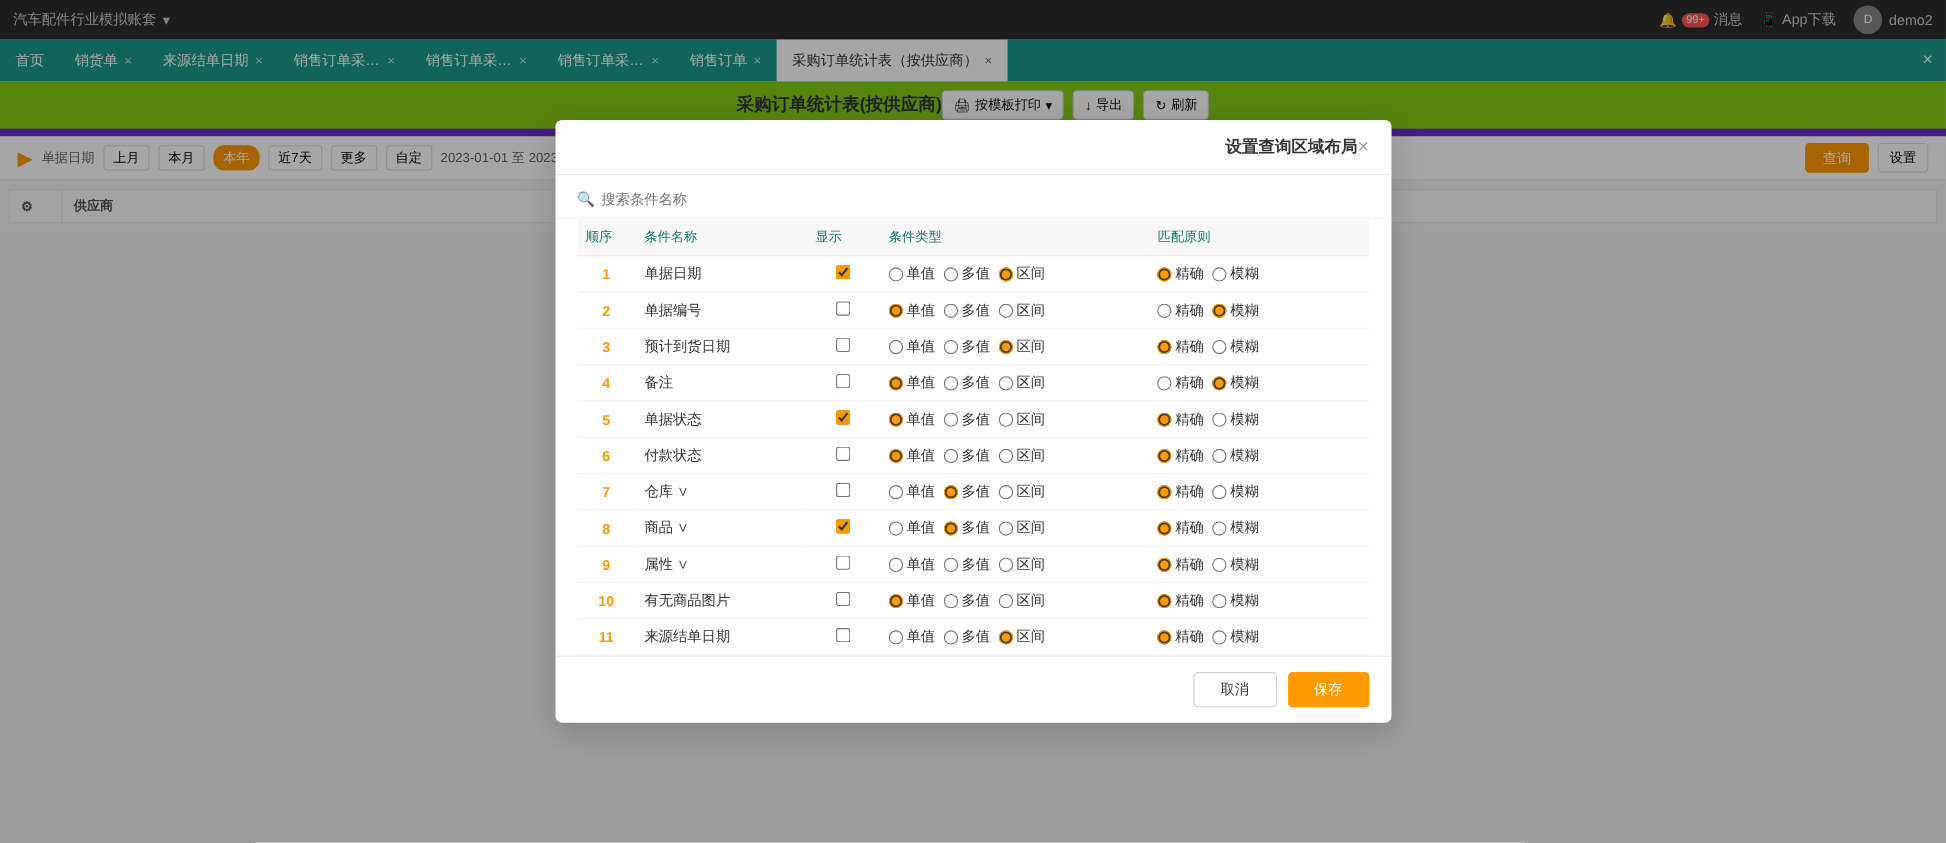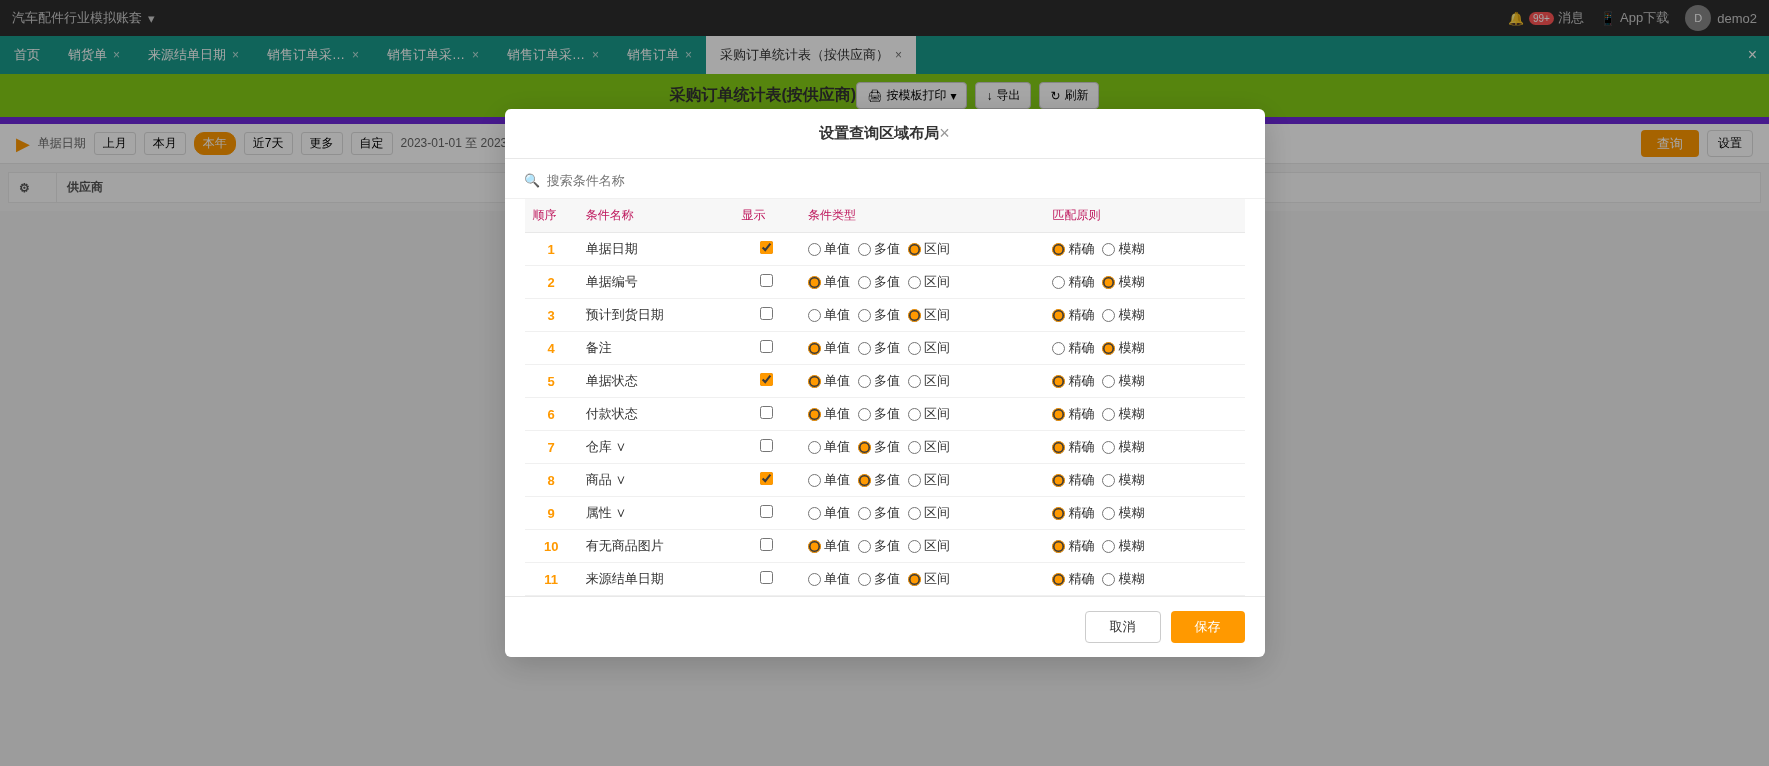--- a/index.html
+++ b/index.html
@@ -111,21 +111,21 @@
       max-height: 660px;
       display: flex;
       flex-direction: column;
       box-shadow: 0 8px 32px rgba(0,0,0,0.18);
     }
     .dialog-header {
       padding: 14px 20px;
       border-bottom: 1px solid #e8e8e8;
       display: flex;
       align-items: center;
-      justify-content: center;
+      justify-content: flex-end;
     }
     .dialog-title { font-size: 15px; font-weight: bold; color: #333; }
     .dialog-close { cursor: pointer; color: #999; font-size: 18px; }
 
     
     .dialog-tabs {
       padding: 10px 20px 0;
       border-bottom: 1px solid #e8e8e8;
       display: flex;
       gap: 0;
@@ -170,21 +170,21 @@
       overflow-y: auto;
       padding: 0 20px;
     }
     .dialog-table {
       width: 100%;
       border-collapse: collapse;
     }
     .dialog-table thead tr th {
       background: #f7f7f7;
       font-size: 12px;
-      color: #be185d;
+      color: #0f766e;
       padding: 8px 8px;
       border-bottom: 1px solid #e8e8e8;
       font-weight: normal;
       text-align: left;
       position: sticky;
       top: 0;
       z-index: 2;
     }
     .dialog-table tbody tr td {
       font-size: 13px;

